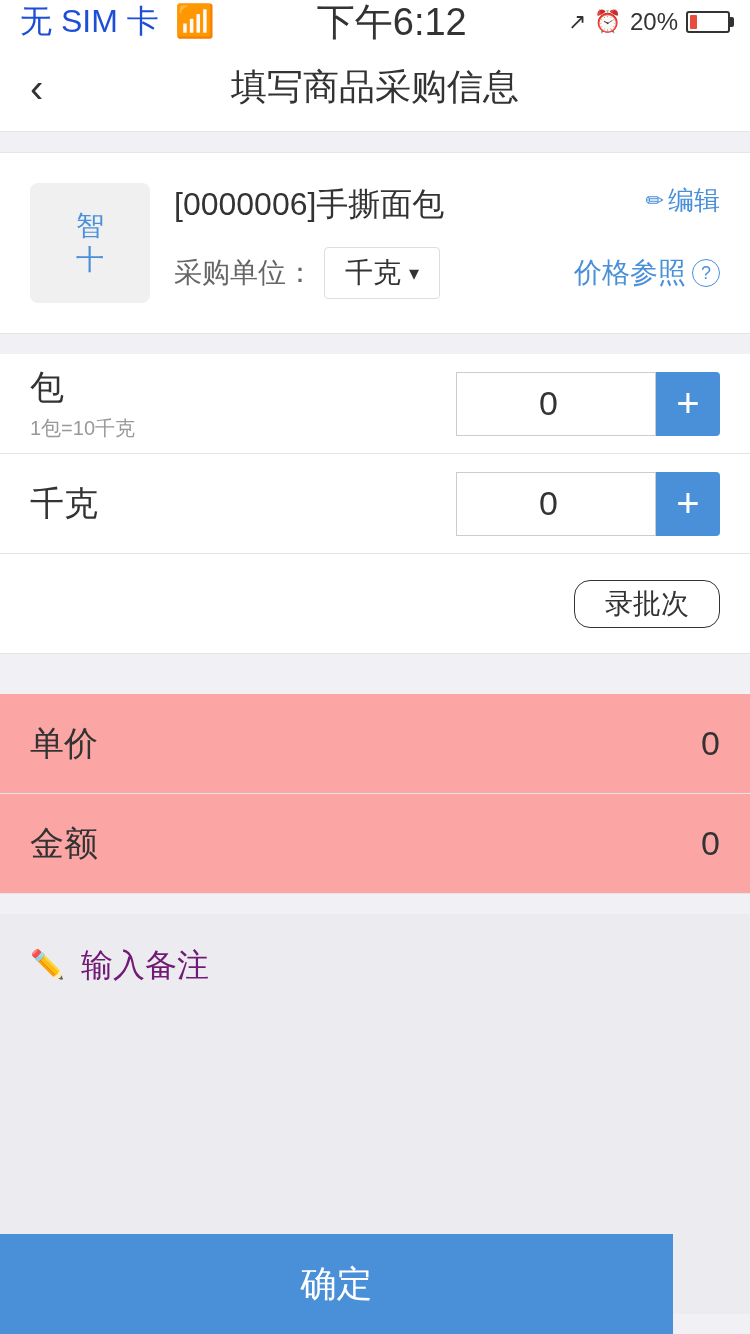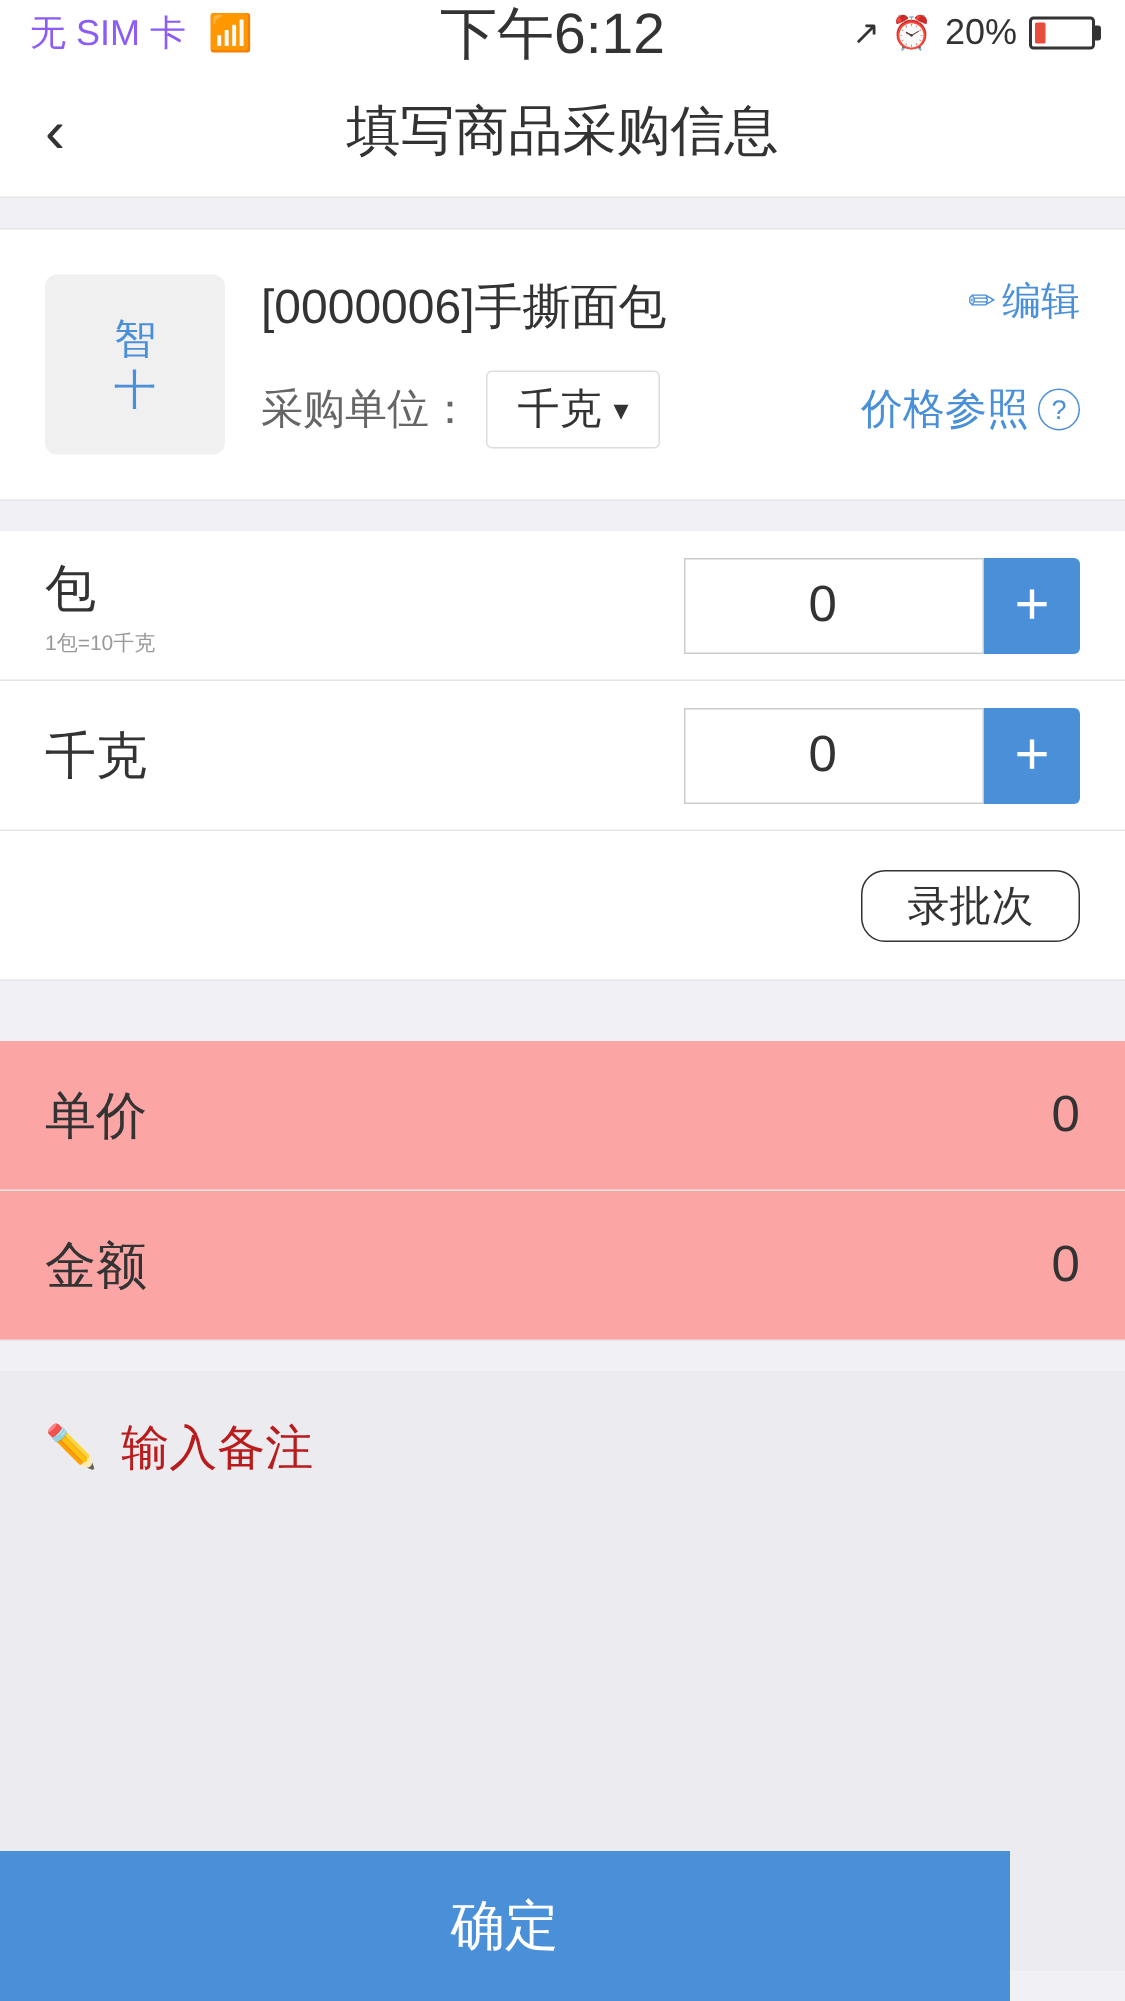--- a/index.html
+++ b/index.html
@@ -17,21 +17,21 @@
     .status-bar {
       height: 44px;
       background: #fff;
       display: flex;
       align-items: center;
       justify-content: space-between;
       padding: 0 20px;
       font-size: 28px;
       font-weight: 500;
     }
-    .status-left { font-size: 24px; color: #8b5cf6; }
+    .status-left { font-size: 32px; color: #1d4ed8; }
     .status-center { font-size: 38px; font-weight: 400; }
     .status-right { display: flex; align-items: center; gap: 8px; font-size: 24px; }
     .battery {
       display: inline-flex; align-items: center; gap: 2px;
     }
     .battery-body {
       width: 44px; height: 22px;
       border: 2px solid #333;
       border-radius: 3px;
       position: relative;
@@ -167,21 +167,21 @@
       padding: 0 30px;
       height: 100px;
       border-bottom: 1px solid #e5e5e5;
     }
     .input-row-label {
       display: flex;
       flex-direction: column;
       min-width: 120px;
     }
     .row-label-main { font-size: 34px; color: #333; }
-    .row-label-sub { font-size: 14px; color: #999; margin-top: 4px; }
+    .row-label-sub { font-size: 20px; color: #999; margin-top: 4px; }
     .input-control {
       display: flex;
       align-items: center;
       margin-left: auto;
       gap: 0;
     }
     .number-input {
       width: 200px;
       height: 64px;
       border: 1px solid #ccc;
@@ -257,21 +257,21 @@
       background: #ebebf0;
       padding: 30px;
       display: flex;
       align-items: center;
       gap: 16px;
       margin-top: 20px;
       min-height: 400px;
       align-items: flex-start;
     }
     .note-icon { font-size: 28px; color: #999; margin-top: 4px; }
-    .note-placeholder { font-size: 32px; color: #b91c1c; }
+    .note-placeholder { font-size: 32px; color: #701a75; }
 
     
     .confirm-btn {
       position: fixed;
       bottom: 0;
       left: 0;
       width: 673px;
       height: 100px;
       background: #4a90d9;
       color: #fff;

